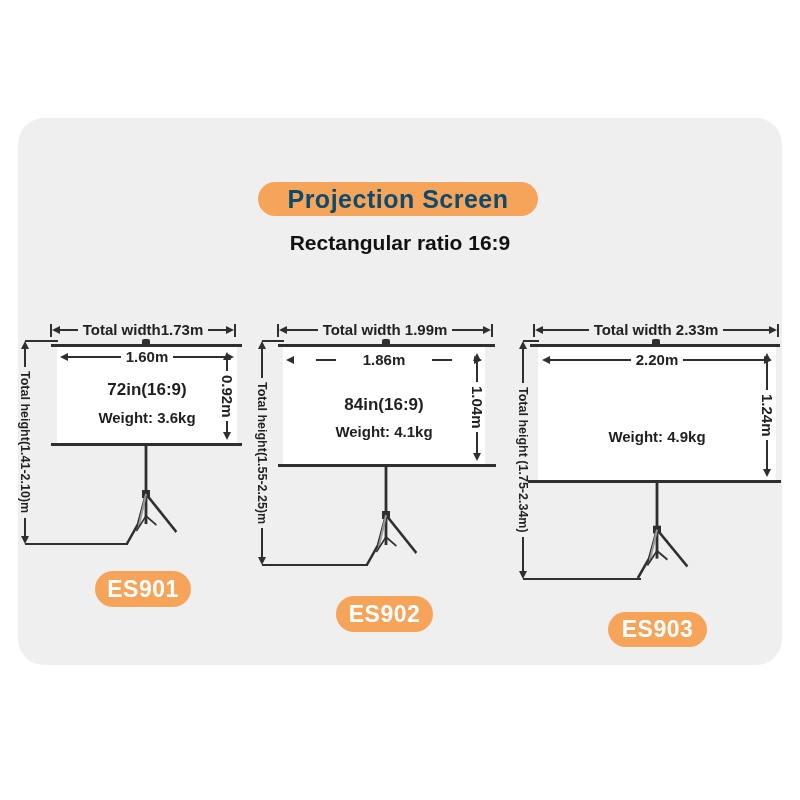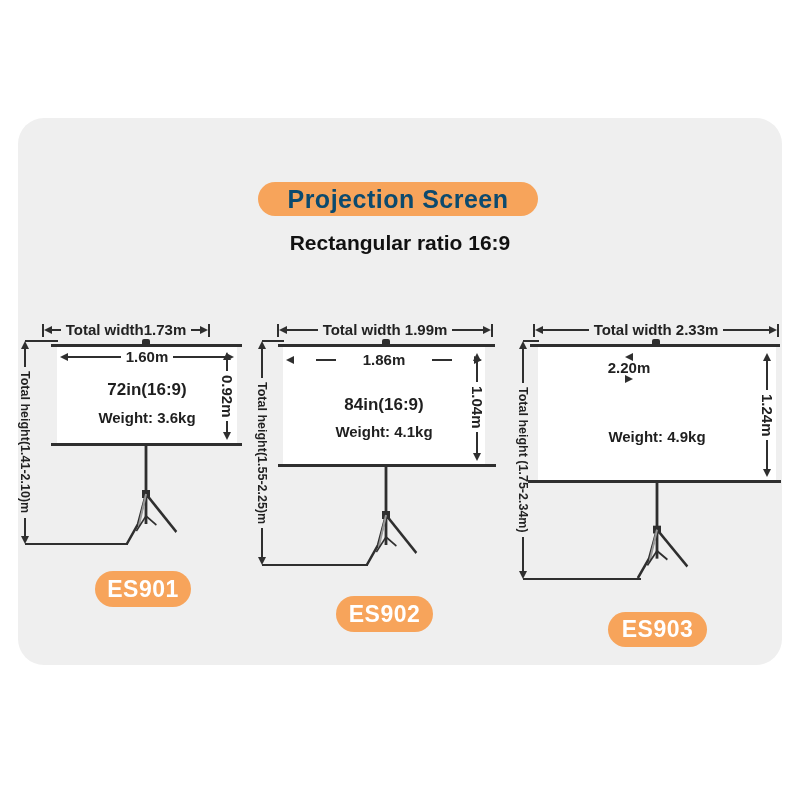--- a/index.html
+++ b/index.html
@@ -53,21 +53,21 @@
 </head>
 <body style="--accent: #F7A45B; --card-bg: #EFEFEF; --line: #2F2F2F;">
 
 <div class="card"></div>
 
 <div class="pill">
   <span>Projection Screen</span>
 </div>
 <div class="subtitle">Rectangular ratio 16:9</div>
 
-<div class="hdim" style="left:42px;top:323px;width:168px;">
+<div class="hdim" style="left:50px;top:323px;width:186px;">
   <span class="tick"></span>
     <span class="arrL"></span>
   <span class="seg"></span>
   <span class="lbl">Total width1.73m</span>
   <span class="seg"></span>
   <span class="arrR"></span>
     <span class="tick"></span>
 </div>
 <div class="ttick" style="left:25px;top:340px;width:33px;"></div>
 <div class="bar" style="left:51px;top:344px;width:191px;"></div>
@@ -172,21 +172,21 @@
   <span class="seg"></span>
   <span class="arrR"></span>
     <span class="tick"></span>
 </div>
 <div class="ttick" style="left:523px;top:340px;width:16px;"></div>
 <div class="bar" style="left:530px;top:344px;width:250px;"></div>
 <div class="hook" style="left:652px;top:339px;"></div>
 <div class="whitescreen" style="left:538px;top:347px;width:238px;height:134px;">
   <div class="wt" style="top:81px;">Weight: 4.9kg</div>
 </div>
-<div class="hdim" style="left:514px;top:353px;width:230px;flex-direction:column;">
+<div class="hdim" style="left:542px;top:353px;width:230px;">
   <span class="arrL"></span>
     <span class="seg"></span>
   <span class="lbl">2.20m</span>
   <span class="seg"></span>
     <span class="arrR"></span>
 </div>
 <div class="vdim" style="left:758px;top:353px;height:124px;">
   <span class="arrU"></span>
     <span class="seg"></span>
   <span class="lbl">1.24m</span>

